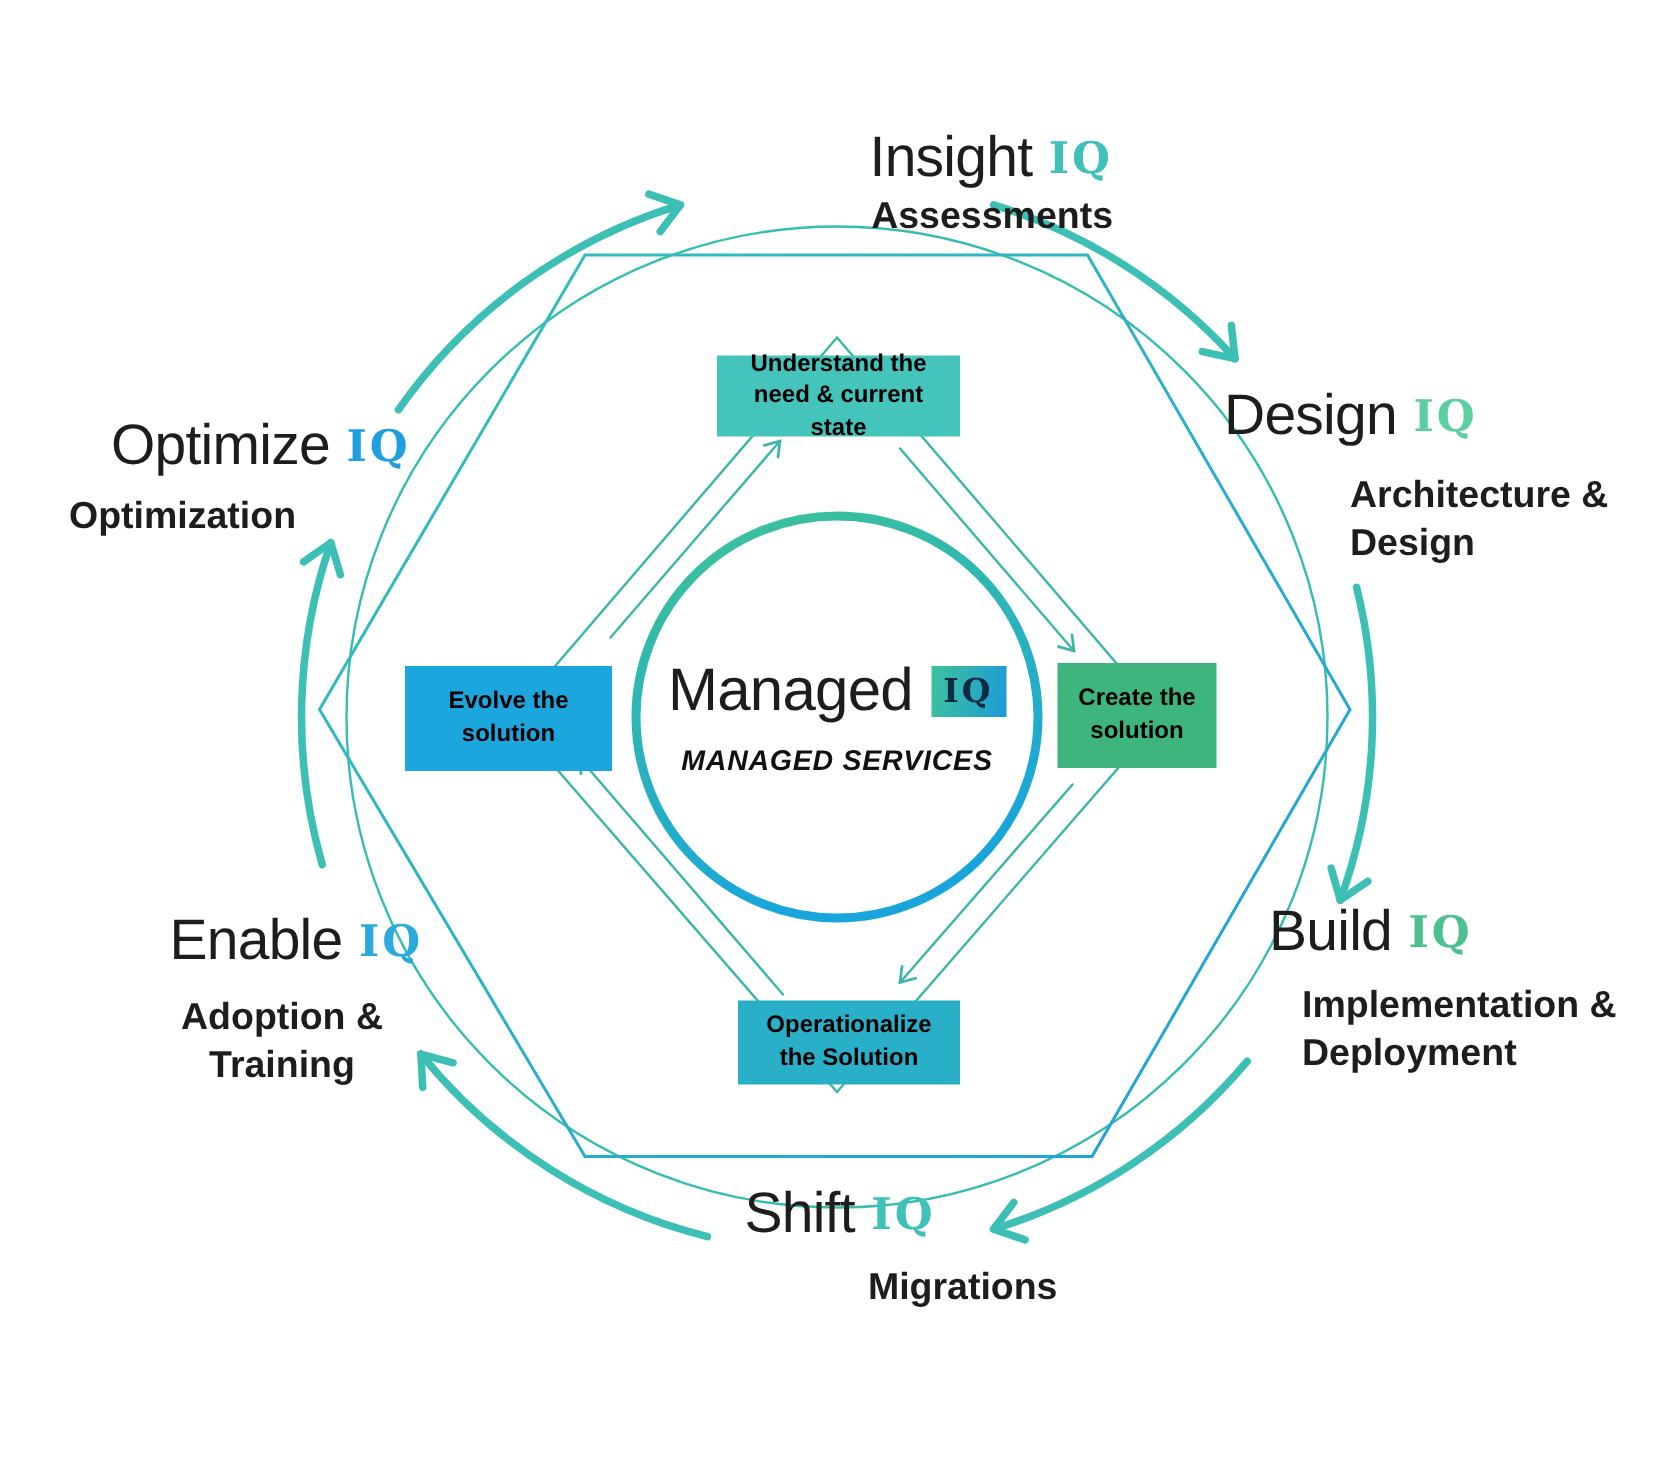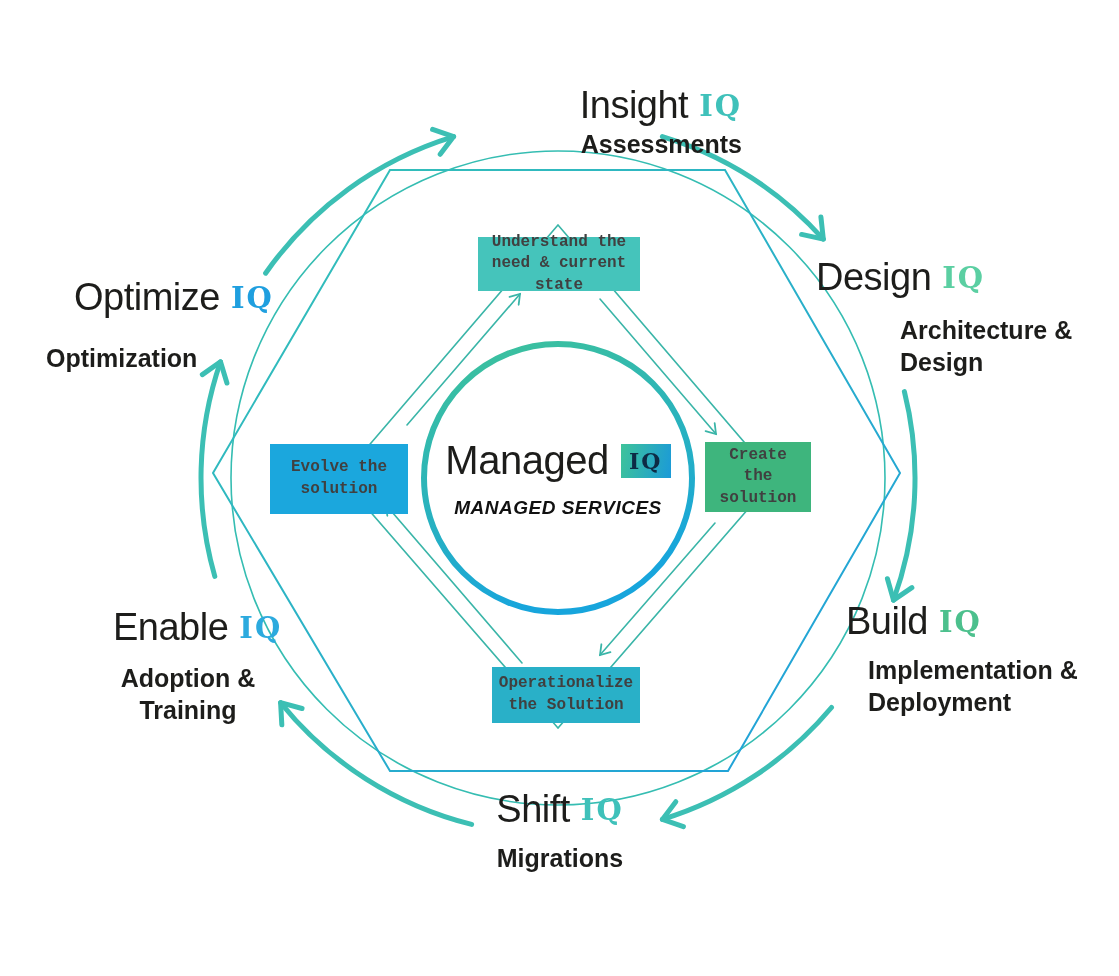--- a/index.html
+++ b/index.html
@@ -15,31 +15,31 @@
   .iq{font-family:"DejaVu Serif",serif;font-weight:700;font-size:29px;letter-spacing:2px;margin-left:11px;vertical-align:2px;}
   .stage-sub{font-size:25px;font-weight:700;color:#1d1d1b;line-height:1.28;margin-top:6px;}
 
   #stage-insight{left:412px;top:86px;width:330px;text-align:right;}
   #stage-insight .stage-sub{margin-top:2px;}
   #stage-design{left:816px;top:258px;width:260px;text-align:left;}
   #stage-design .stage-sub{margin-left:84px;width:185px;margin-top:16px;}
   #stage-build{left:846px;top:602px;width:260px;text-align:left;}
   #stage-build .stage-sub{margin-left:22px;width:235px;margin-top:12px;}
   #stage-shift{left:415px;top:790px;width:290px;text-align:center;}
-  #stage-shift .stage-sub{margin-top:12px;}
+  #stage-shift .stage-sub{margin-top:12px;text-align:right;}
   #stage-enable{left:113px;top:608px;width:220px;text-align:left;}
   #stage-enable .stage-sub{width:150px;margin-top:14px;text-align:center;}
   #stage-optimize{left:74px;top:278px;width:240px;text-align:left;}
-  #stage-optimize .stage-sub{margin-left:-28px;margin-top:24px;}
+  #stage-optimize .stage-sub{margin-left:-28px;margin-top:10px;}
 
   
   .step-box{
     position:absolute;display:flex;align-items:center;justify-content:center;
-    color:#404040;font-weight:700;font-size:16px;line-height:1.35;text-align:center;
-    padding:5px 8px;box-sizing:border-box;font-family:Liberation Mono, monospace;
+    color:#000000;font-weight:700;font-size:16px;line-height:1.35;text-align:center;
+    padding:5px 8px;box-sizing:border-box;
   }
   #step-understand{left:478px;top:237px;width:162px;height:54px;}
   #step-create{left:705px;top:442px;width:106px;height:70px;}
   #step-operationalize{left:492px;top:667px;width:148px;height:56px;}
   #step-evolve{left:270px;top:444px;width:138px;height:70px;}
 
   
   #center-block{position:absolute;left:408px;top:438px;width:300px;text-align:center;}
   #center-title{display:flex;align-items:center;justify-content:center;gap:12px;}
   #center-name{font-size:40px;font-weight:400;letter-spacing:-0.5px;color:#1d1d1b;}

